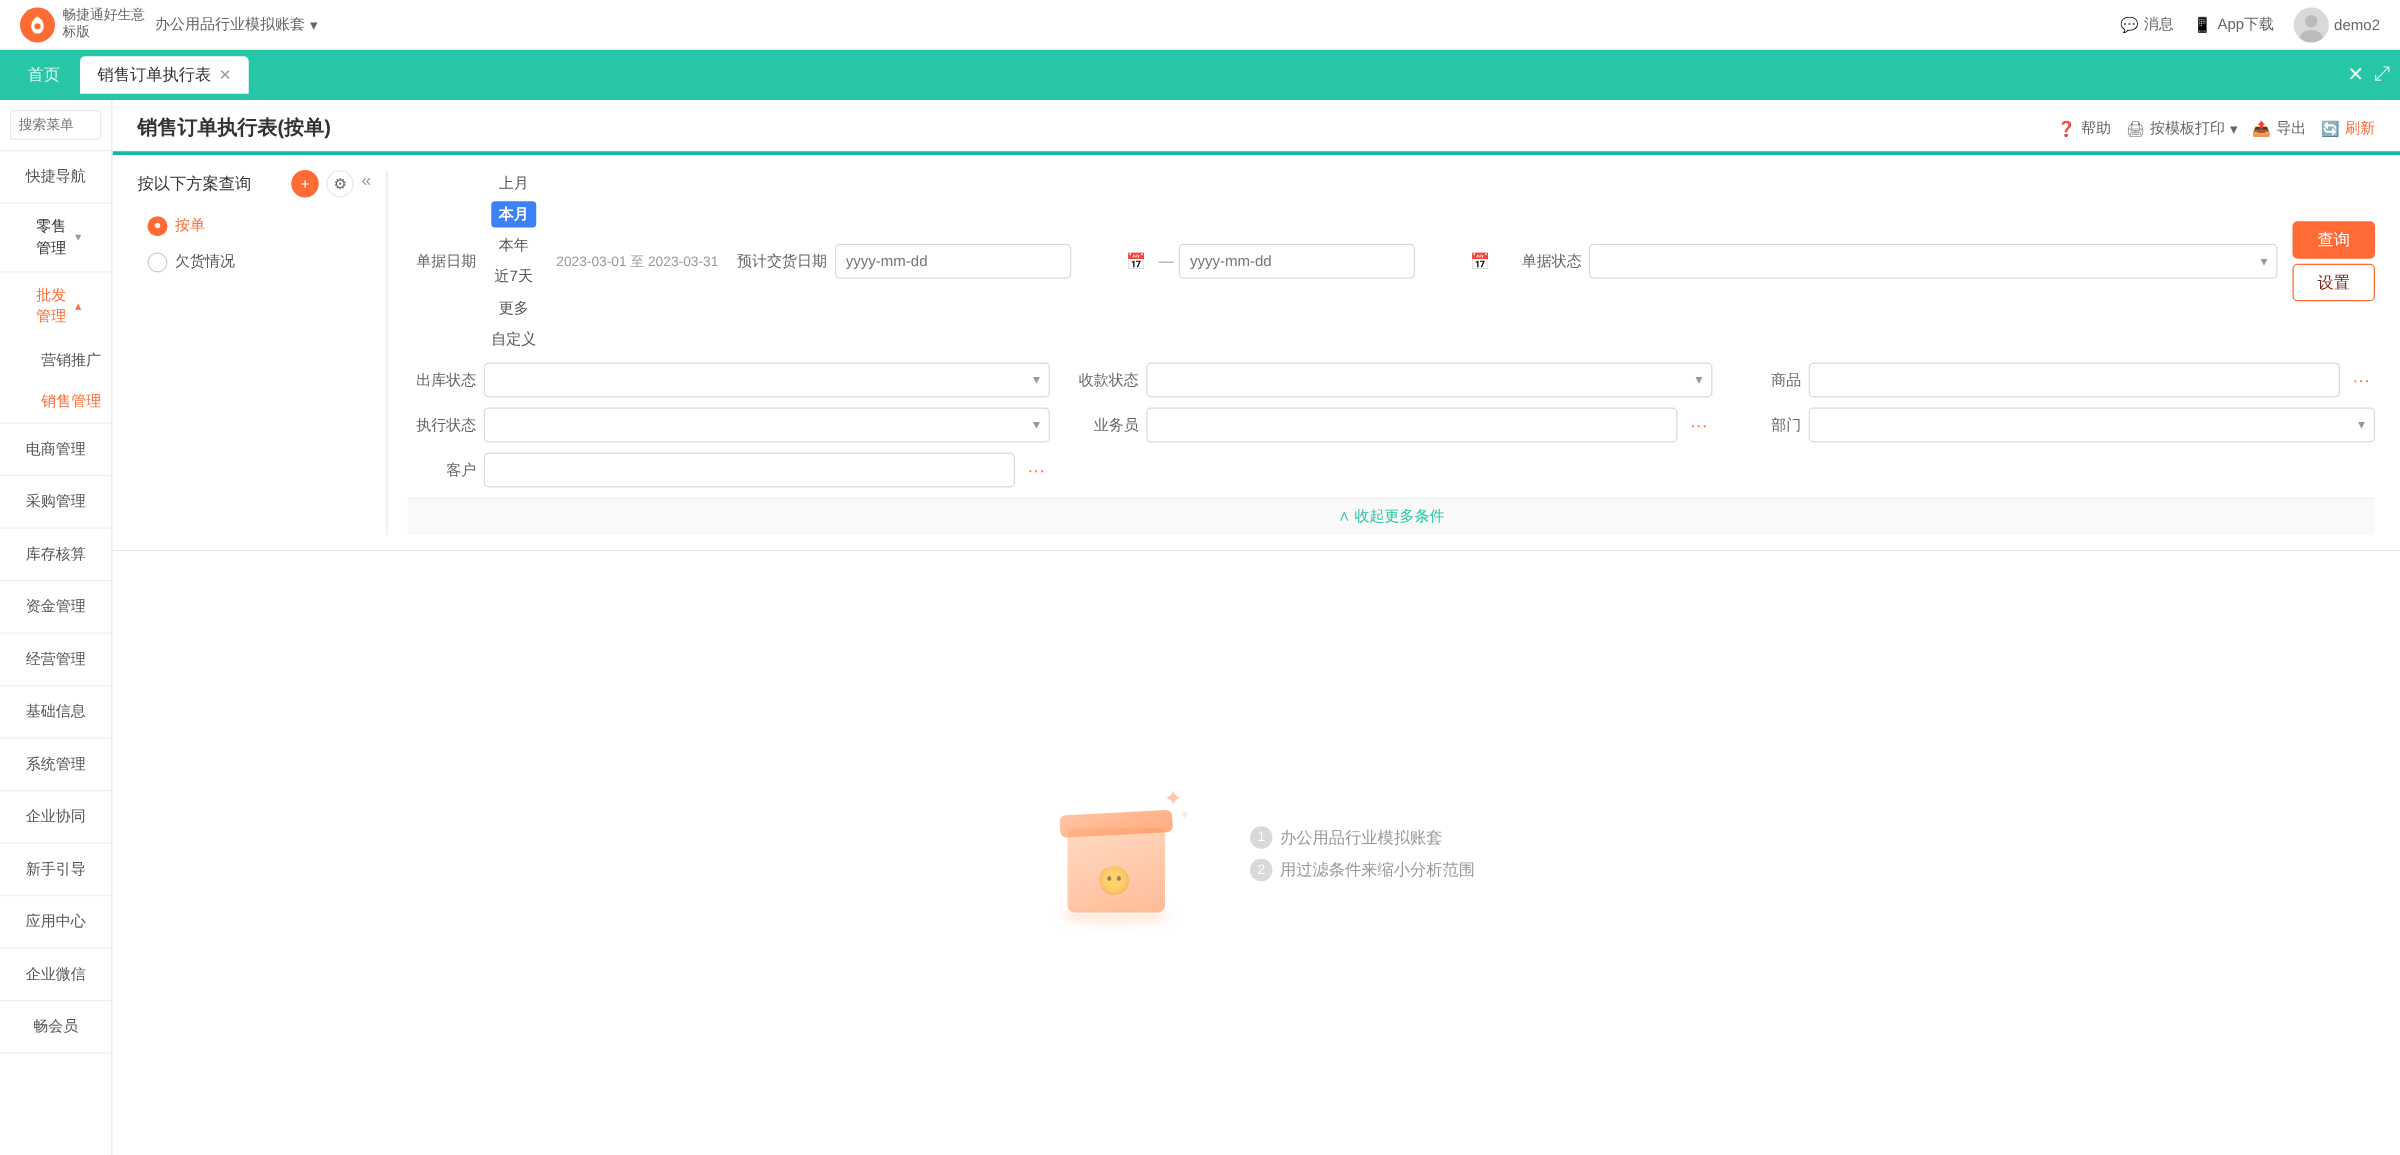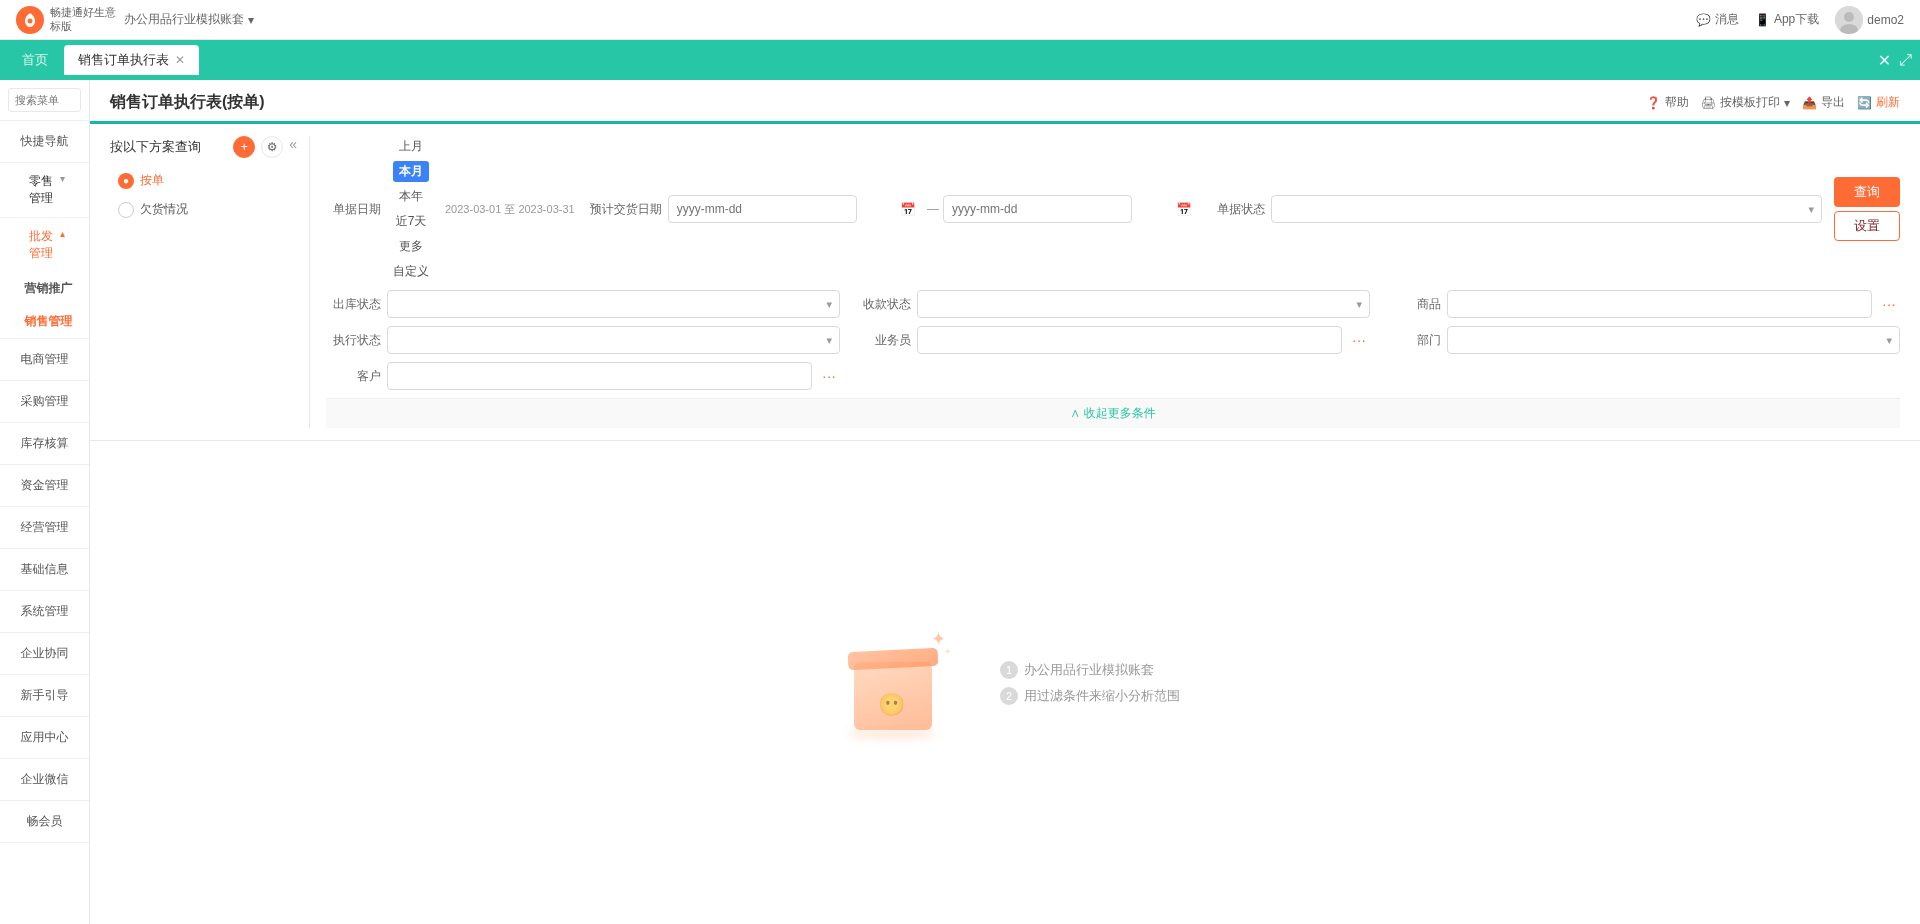--- a/index.html
+++ b/index.html
@@ -72,23 +72,23 @@
       text-align: center;
       cursor: pointer;
       font-size: 12px;
       color: #555;
       border-bottom: 1px solid #f0f0f0;
       display: flex;
       flex-direction: column;
       align-items: center;
       gap: 4px;
     }
-    .sidebar-sub { padding: 8px; text-align: center; font-size: 12px; color: #555; cursor: pointer; font-weight: bold; }
+    .sidebar-sub { padding: 8px; text-align: right; font-size: 12px; color: #555; cursor: pointer; }
     .sidebar-group { border-bottom: 1px solid #f0f0f0; }
-    .sidebar-group-header { padding: 10px 24px; text-align: center; cursor: pointer; font-size: 12px; color: #333; display: flex; align-items: flex-start; justify-content: center; gap: 2px; }
+    .sidebar-group-header { padding: 10px 24px; text-align: center; cursor: pointer; font-size: 12px; color: #333; display: flex; align-items: center; justify-content: center; gap: 2px; }
 
     
     .content-area {
       flex: 1;
       display: flex;
       flex-direction: column;
       overflow: hidden;
     }
 
     

